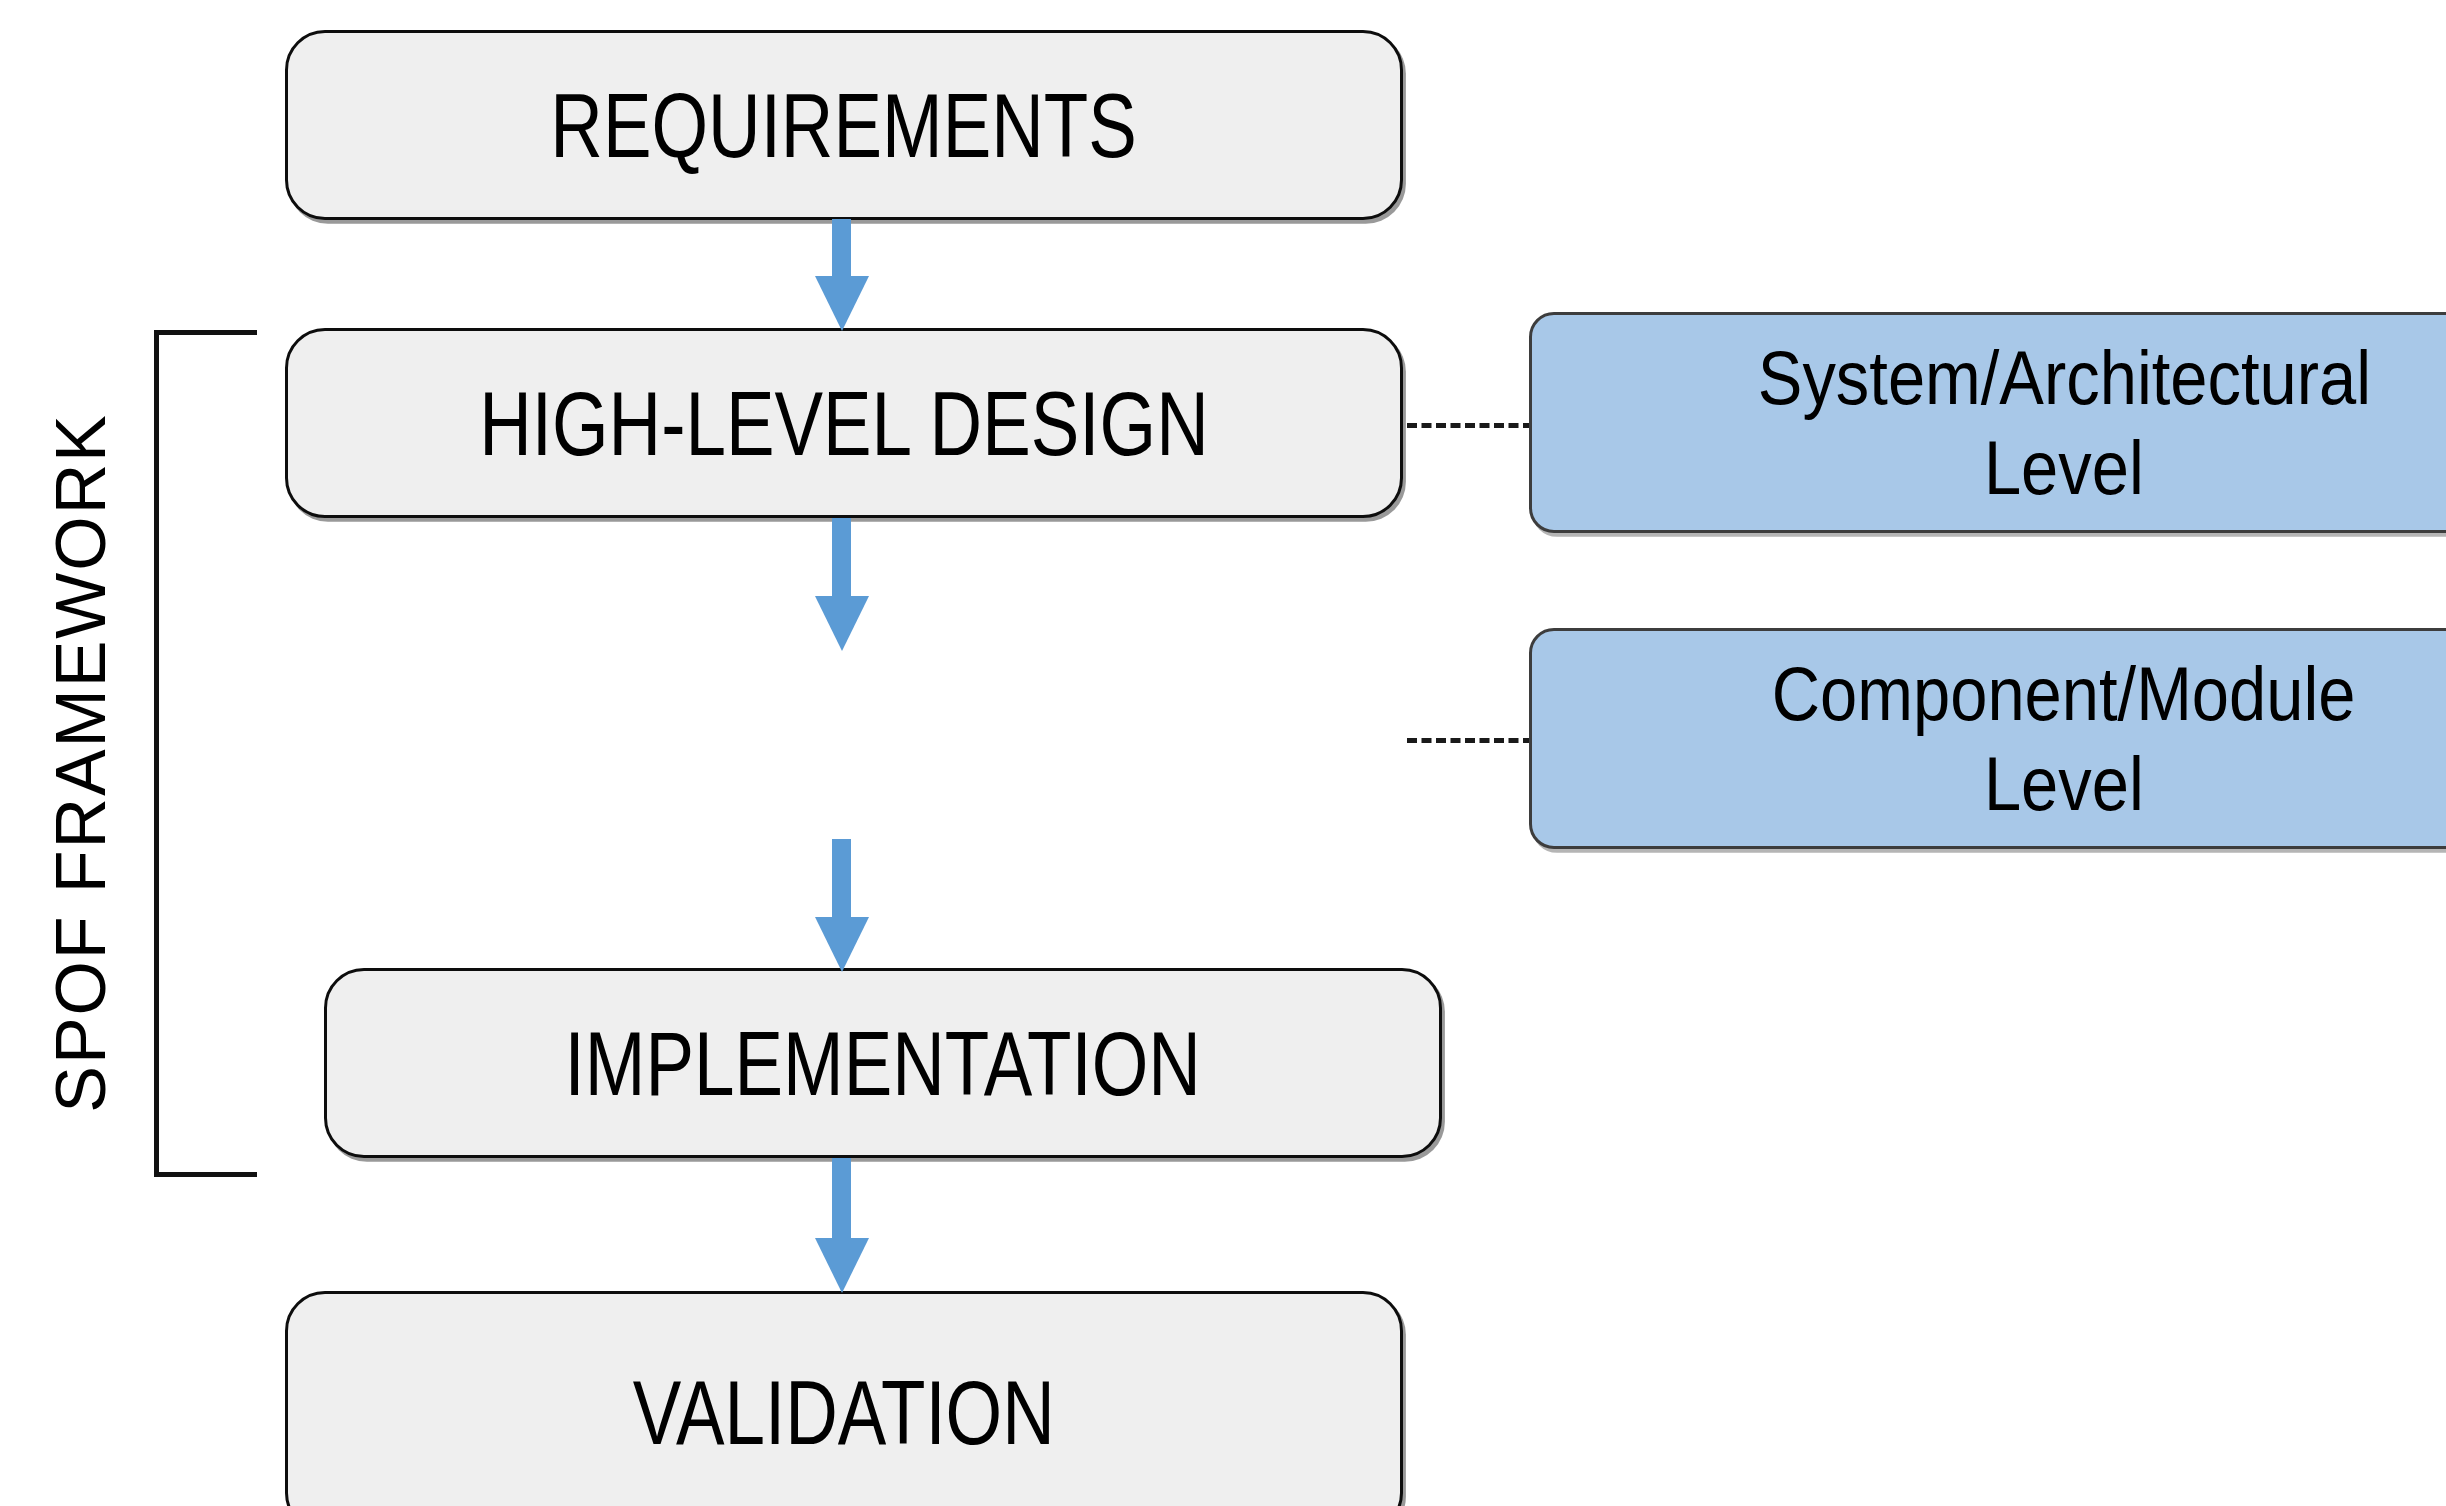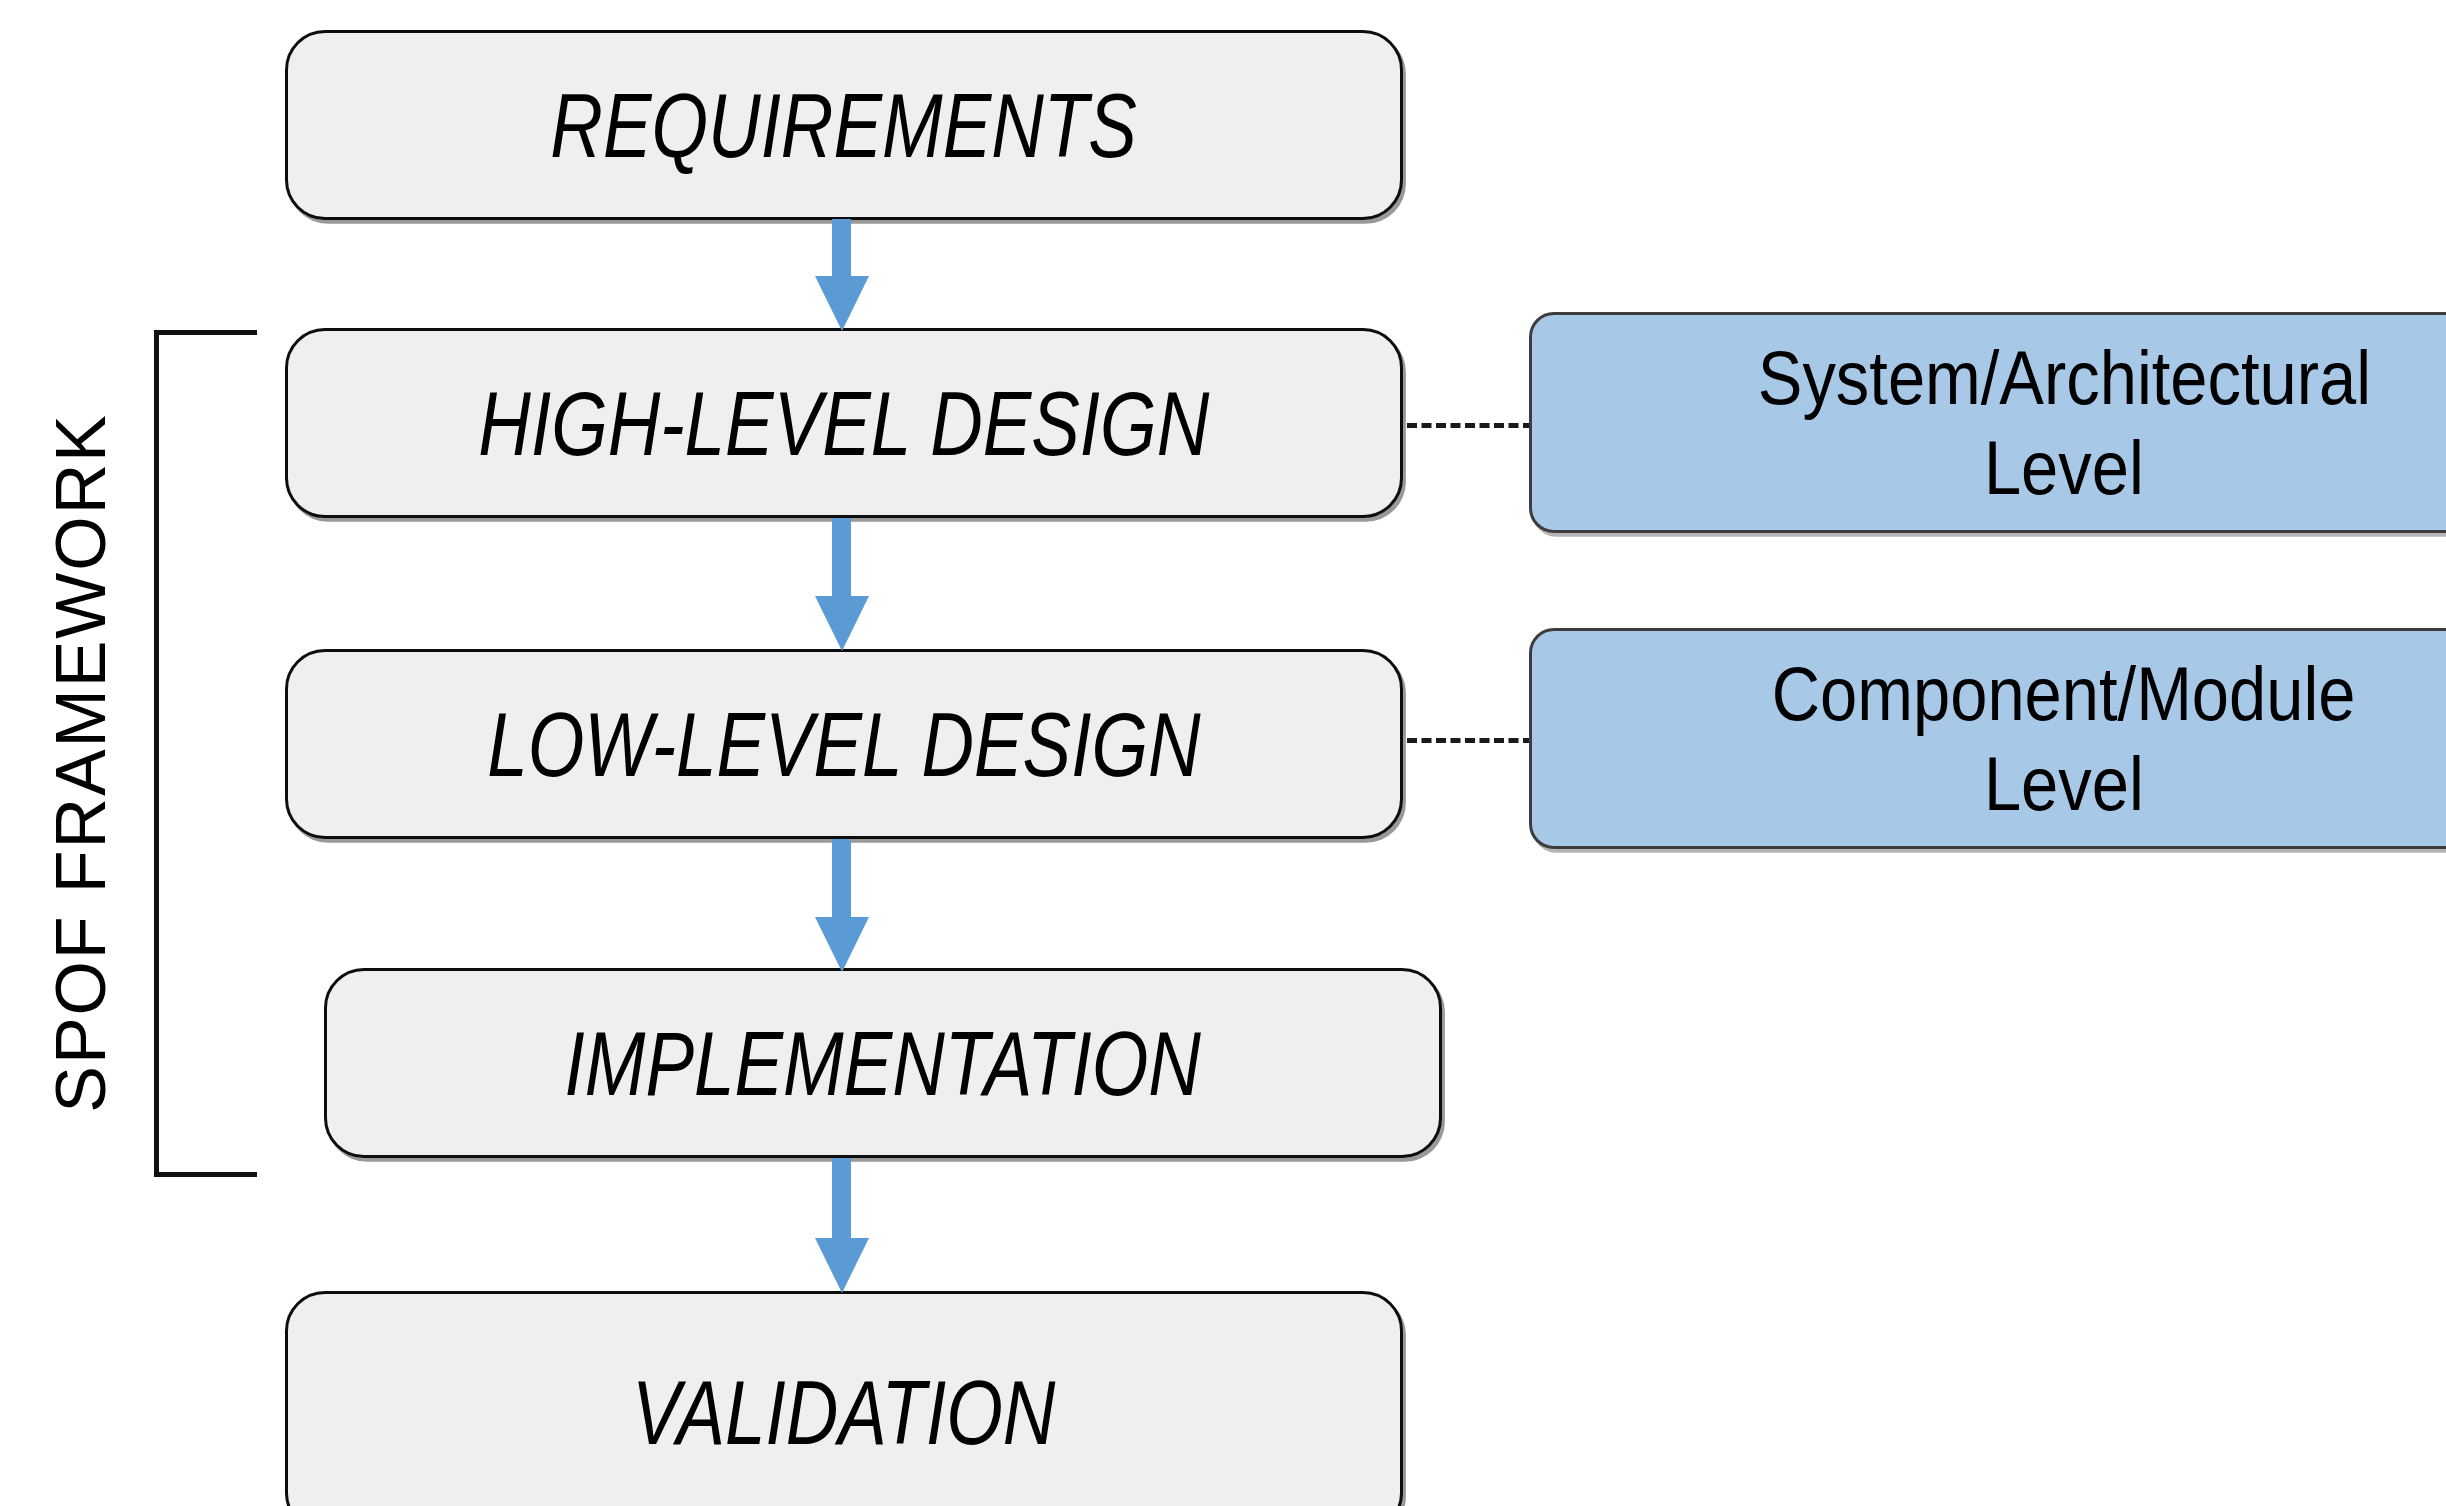--- a/index.html
+++ b/index.html
@@ -23,21 +23,20 @@
     width: 1118px;
     height: 190px;
     box-sizing: border-box;
     background: #EFEFEF;
     border: 3.8px solid #0D0D0D;
     border-radius: 40px;
     display: flex;
     align-items: center;
     justify-content: center;
     box-shadow: 2.9px 3.8px 0px rgba(70,70,70,0.55);
-    font-style: italic;
   }
   .proc-label {
     font-family: "Liberation Sans Narrow", "Liberation Sans", sans-serif;
     font-size: 91px;
     line-height: 1;
     color: #000000;
     letter-spacing: 0px;
     transform: scaleX(0.80);
     transform-origin: center center;
     white-space: nowrap;
@@ -163,23 +162,20 @@
   <div id="spof-label">SPOF FRAMEWORK</div>
 
   <div class="proc-box" id="box-requirements">
     <span class="proc-label">REQUIREMENTS</span>
   </div>
 
   <div class="proc-box" id="box-high-level">
     <span class="proc-label">HIGH-LEVEL DESIGN</span>
   </div>
 
-  <div class="proc-box" id="box-low-level">
-    <span class="proc-label">LOW-LEVEL DESIGN</span>
-  </div>
 
   <div class="proc-box" id="box-implementation">
     <span class="proc-label">IMPLEMENTATION</span>
   </div>
 
   <div class="proc-box" id="box-validation">
     <span class="proc-label">VALIDATION</span>
   </div>
 
   <div class="arrow" id="arrow-1">

